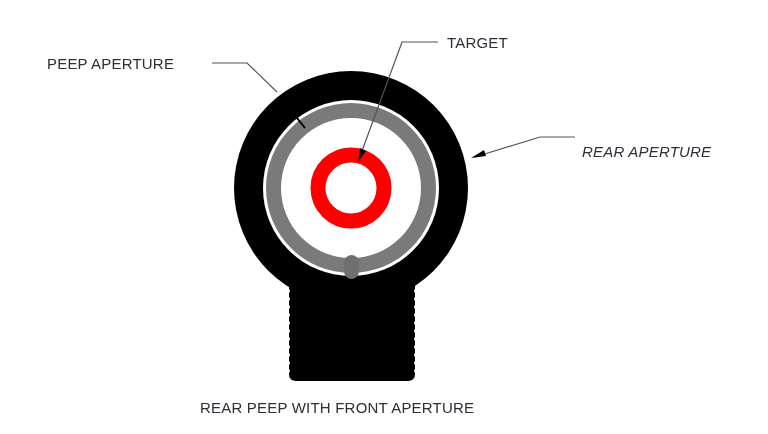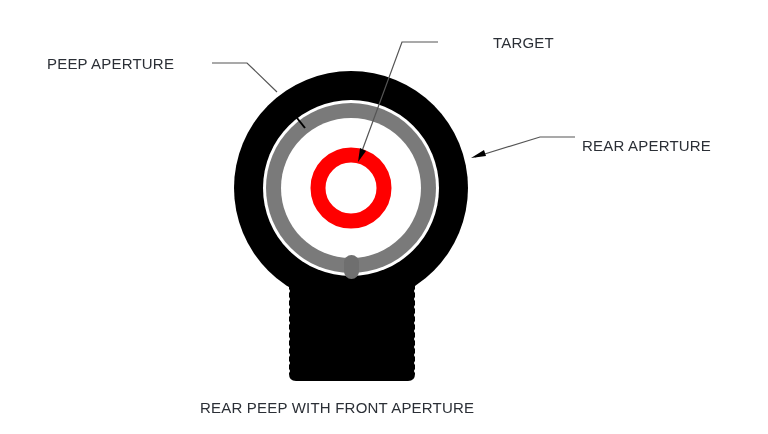--- a/index.html
+++ b/index.html
@@ -70,16 +70,16 @@
       <polyline points="438,42 402,42 362,151"></polyline>
 
       <polyline points="575,137 540,137 475,157"></polyline>
     </g>
 
     <polygon points="358,162 360,148 366,151" fill="#000"></polygon>
     <polygon points="471,158 484,150 486,156" fill="#000"></polygon>
   </svg>
 
   <div class="label" style="left:47px; top:56px;">PEEP APERTURE</div>
-  <div class="label" style="left:447px; top:35px;margin-left:46px;">TARGET</div>
-  <div class="label" style="left:582px; top:138px;">REAR APERTURE</div>
+  <div class="label" style="left:447px; top:35px;">TARGET</div>
+  <div class="label" style="left:582px; top:144px;font-style:italic;">REAR APERTURE</div>
   <div class="label" style="left:200px; top:400px;">REAR PEEP WITH FRONT APERTURE</div>
 </div>
 
 </body></html>

